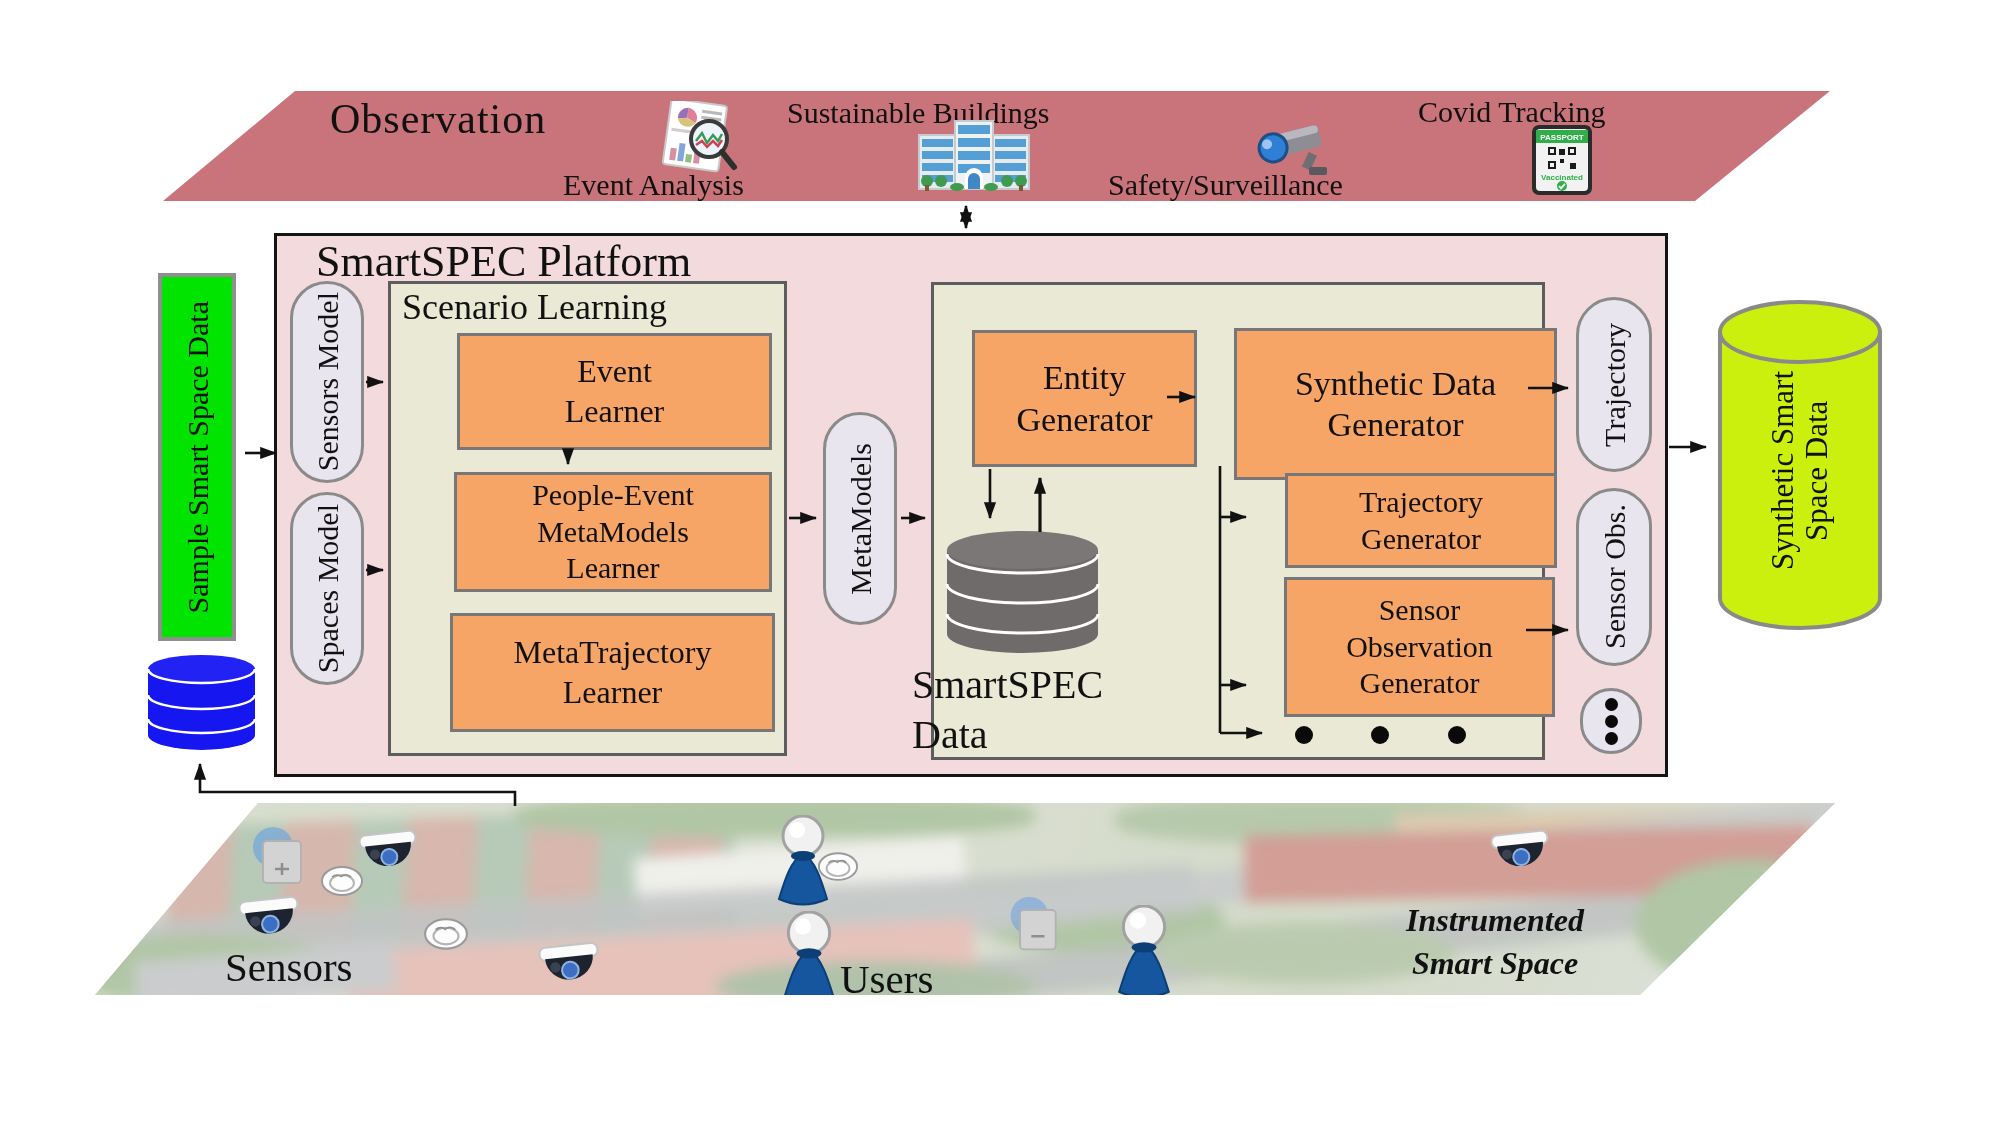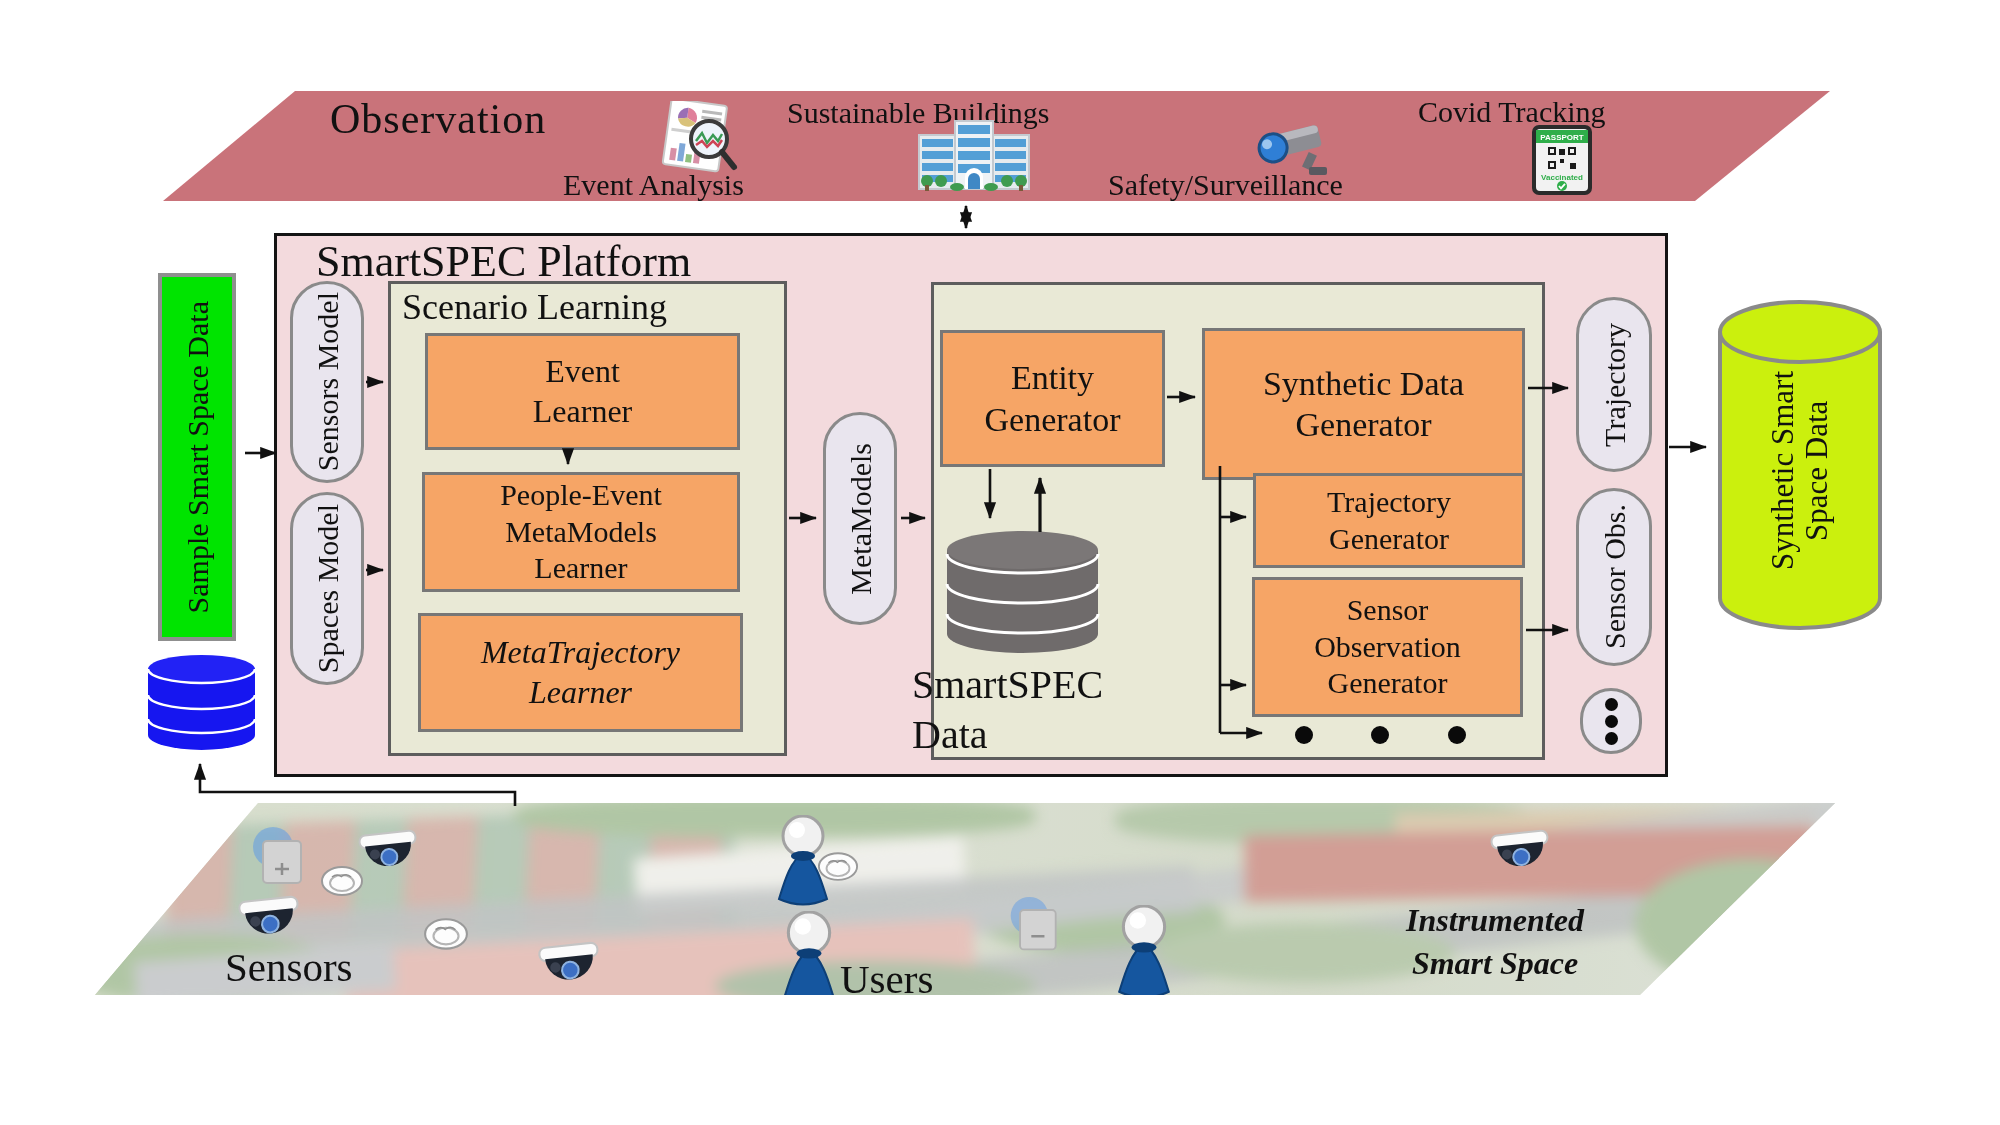--- a/index.html
+++ b/index.html
@@ -11,21 +11,21 @@
   #banner .shape{position:absolute;left:0;top:0;width:100%;height:100%;
     background:#c9737a;clip-path:polygon(132px 0,1667px 0,1532px 110px,0 110px);}
   .banner-title{font-size:42px;letter-spacing:1px;}
   .app-label{font-size:30px;white-space:nowrap;}
   
   #platform{left:274px;top:233px;width:1394px;height:544px;background:#f3dadd;border:3px solid #141414;box-sizing:border-box;}
   .plat-title{font-size:44px;}
   .section{background:#e9e9d6;border:3px solid #5d5d5d;box-sizing:border-box;}
   .sec-title{font-size:36px;}
   .module{background:#f6a566;border:3px solid #777;box-sizing:border-box;display:flex;align-items:center;justify-content:center;
-          text-align:center;font-size:32px;line-height:1.22;white-space:pre-line;}
+          text-align:center;font-size:32px;line-height:1.22;white-space:pre-line;margin-left:32px;}
   .pill{background:#e9e5ee;border:3px solid #8a8a8a;border-radius:42px;box-sizing:border-box;
         display:flex;align-items:center;justify-content:center;}
   .vtext{writing-mode:vertical-rl;transform:rotate(180deg);font-size:30px;line-height:1.1;text-align:center;white-space:pre-line;}
   .greenbox{background:#00e400;border:4px solid #8f8f8f;box-sizing:border-box;display:flex;align-items:center;justify-content:center;}
   .dot{background:#0a0a0a;border-radius:50%;}
   
   #photo{left:95px;top:803px;width:1740px;height:192px;}
   #photo .clip{position:absolute;inset:0;clip-path:polygon(163px 0,1740px 0,1545px 192px,0 192px);overflow:hidden;}
   .photo-base{position:absolute;inset:0;background:linear-gradient(100deg,#c6cfb6,#ccd3c0 40%,#c2cbb3 70%,#ced5c7);}
   .blurlayer{position:absolute;inset:0;filter:blur(7px);}
@@ -160,21 +160,21 @@
   <div class="abs sec-title" style="left:402px;top:286px;">Scenario Learning</div>
   <div class="abs module" style="left:425px;top:333px;width:315px;height:117px;">
     <span>Event
 Learner</span>
   </div>
   <div class="abs module" style="left:422px;top:472px;width:318px;height:120px;font-size:30px;">
     <span>People-Event
 MetaModels
 Learner</span>
   </div>
-  <div class="abs module" style="left:418px;top:613px;width:325px;height:119px;font-style:italic;">
+  <div class="abs module" style="left:418px;top:613px;width:325px;height:119px;">
     <span>MetaTrajectory
 Learner</span>
   </div>
 
   <div class="abs pill" style="left:823px;top:412px;width:74px;height:213px;">
     <span class="vtext">MetaModels</span>
   </div>
 
   <div class="abs section" style="left:931px;top:282px;width:614px;height:478px;"></div>
   <div class="abs module" style="left:940px;top:330px;width:225px;height:137px;font-size:34px;">

